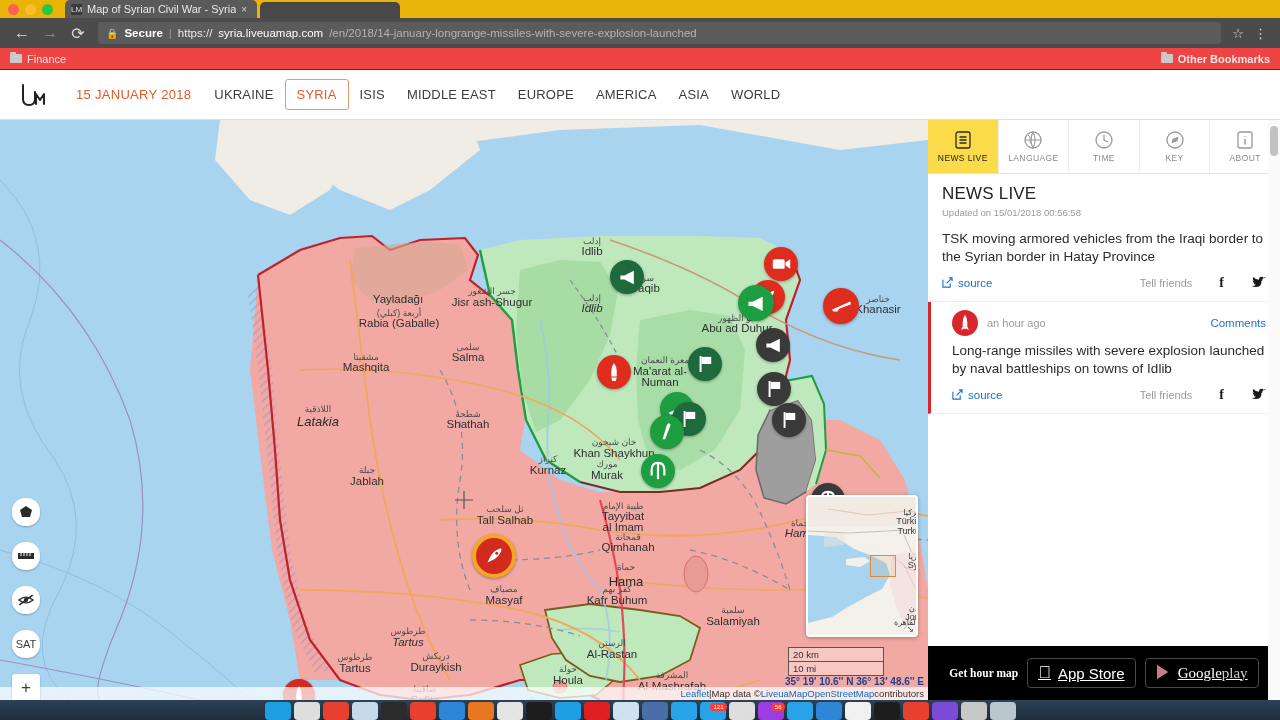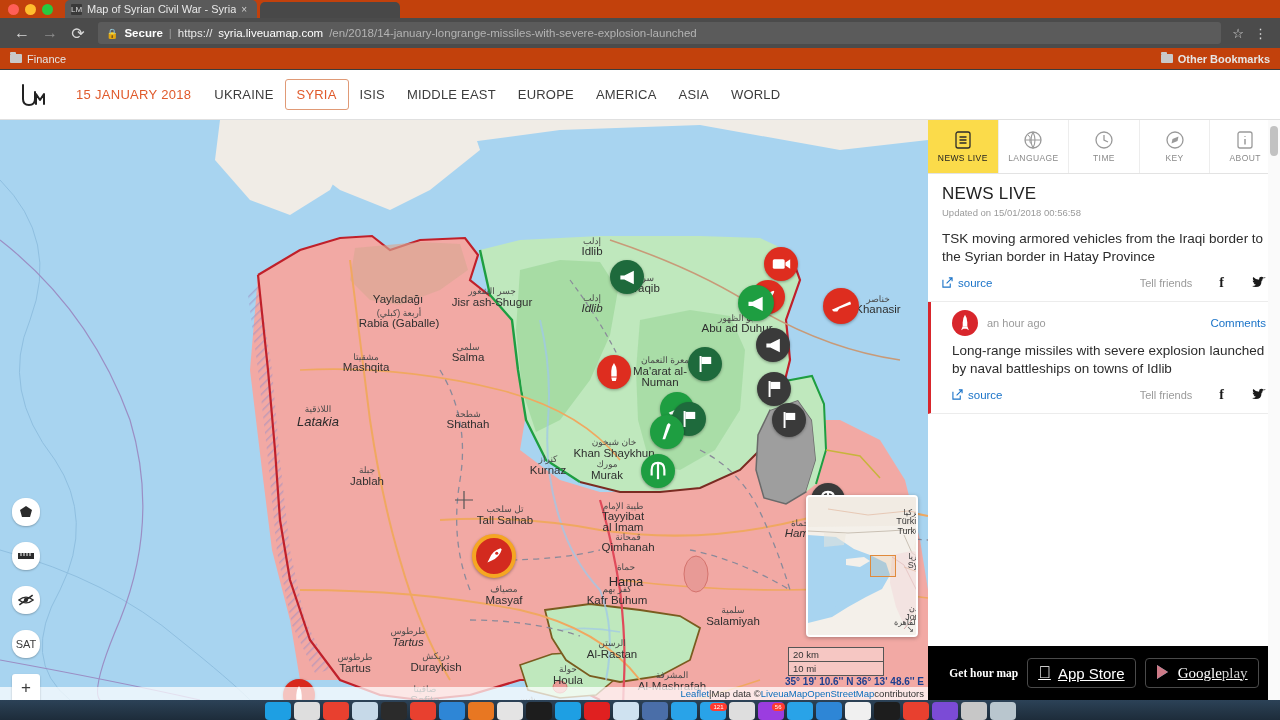--- a/index.html
+++ b/index.html
@@ -6,21 +6,21 @@
   html, body {
     width: 1280px; height: 720px;
     overflow: hidden;
     font-family: "Liberation Sans", sans-serif;
     background: #2b2b2b;
   }
 
   
   #browser-chrome { width: 1280px; }
   .tabstrip {
-    height: 18px; background: #c2410c; position: relative;
+    height: 18px; background: #eab308; position: relative;
     display: flex; align-items: flex-end;
   }
   .traffic { display: flex; gap: 6px; align-items: center; padding: 0 8px; height: 18px; }
   .dot { width: 11px; height: 11px; border-radius: 50%; }
   .dot.red { background: #ff5f57; }
   .dot.yellow { background: #ffbd2e; }
   .dot.green { background: #28c940; }
   .tab {
     height: 18px; background: #5a5a5a; color: #e8e8e8;
     display: flex; align-items: center; gap: 5px;
@@ -57,21 +57,21 @@
   }
   .lock-icon { font-size: 10px; color: #e6e6e6; }
   .secure-text { color: #ffffff; font-weight: bold; }
   .url-sep { color: #9a9a9a; }
   .url-scheme { color: #e9e9e9; }
   .url-host { color: #ffffff; }
   .url-path { color: #b3b3b3; }
   .star-icon, .menu-icon { color: #dadada; font-size: 13px; padding: 0 5px; }
 
   .bookmarkbar {
-    height: 22px; background: #c2410c; display: flex; align-items: center;
+    height: 22px; background: #ef4444; display: flex; align-items: center;
     padding: 0 10px; font-size: 11px; color: #e6e6e6;
     border-bottom: 1px solid #3c3c3c;
   }
   .bm-item { display: flex; align-items: center; gap: 5px; }
   .folder-icon {
     width: 12px; height: 9px; background: #c9c9c9; border-radius: 1px;
     position: relative; flex: none;
   }
   .folder-icon:before {
     content: ""; position: absolute; top: -2px; left: 0;

